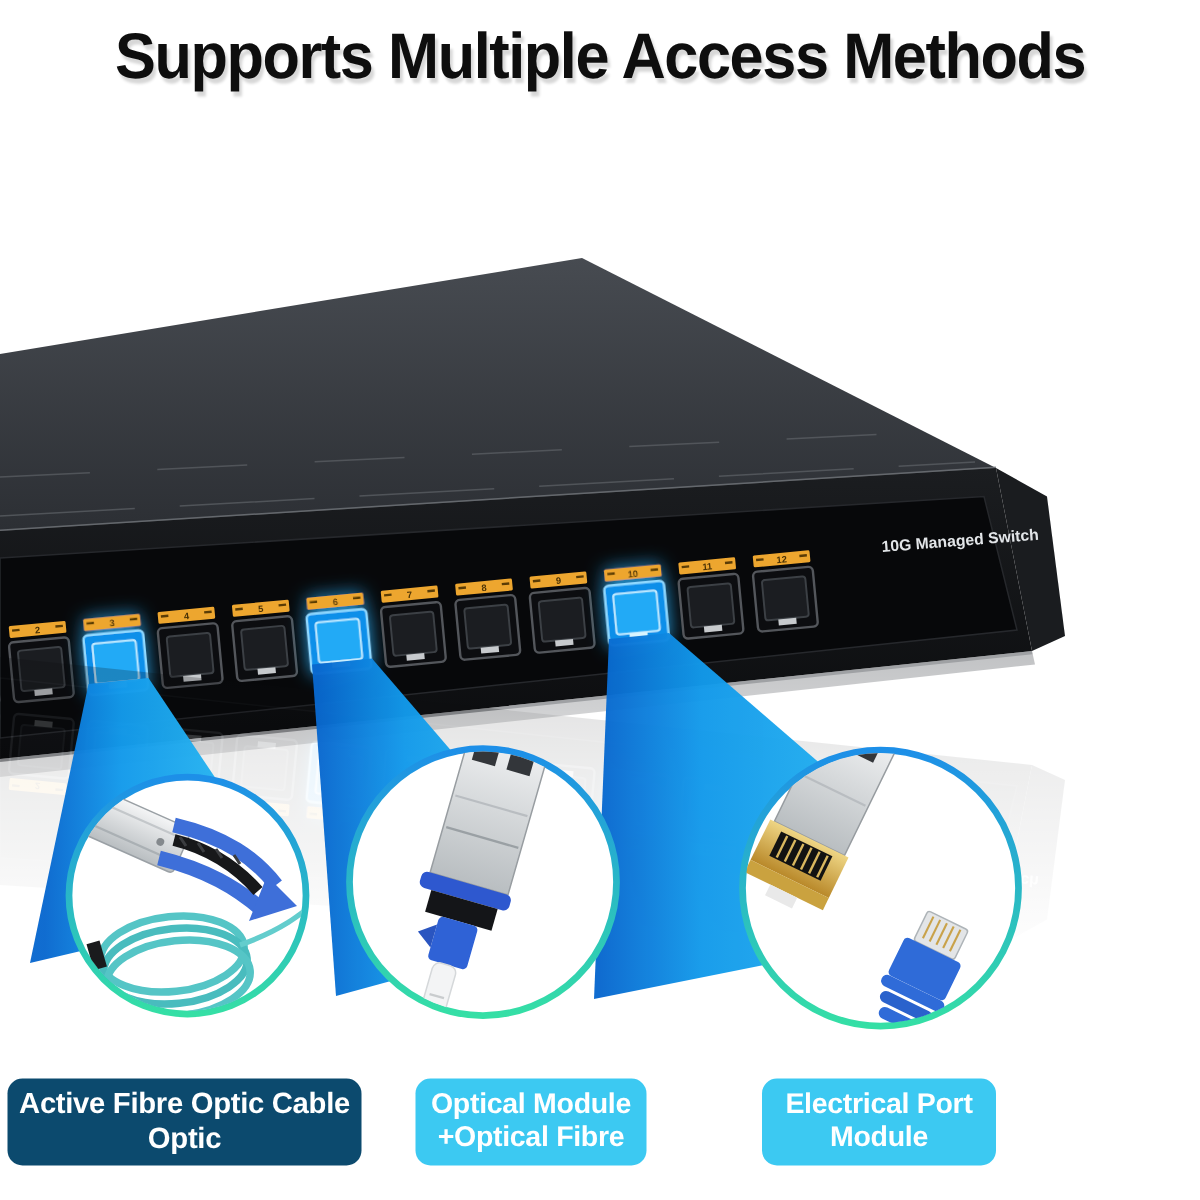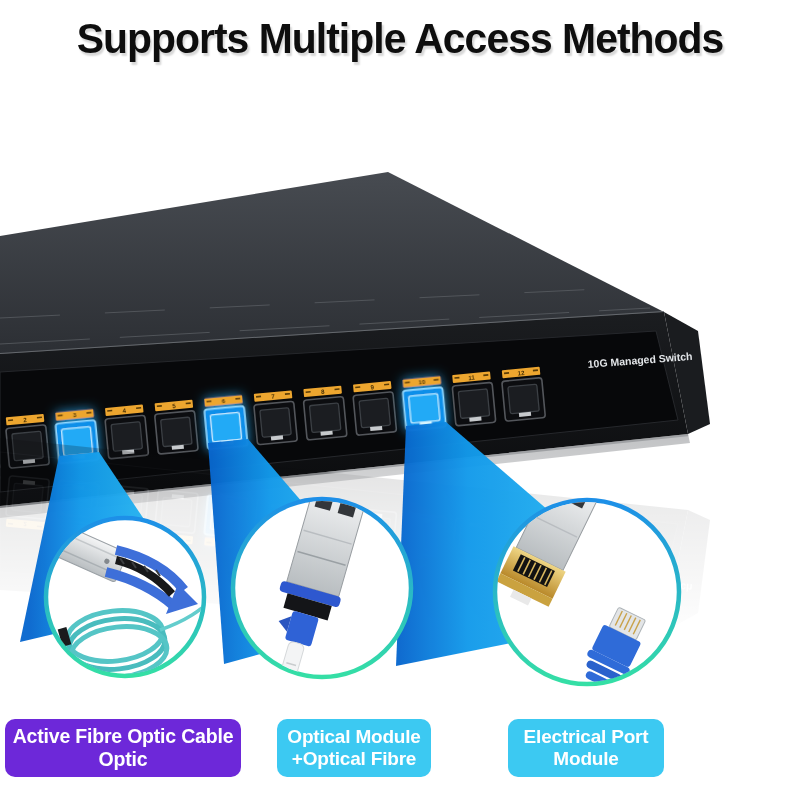--- a/index.html
+++ b/index.html
@@ -297,21 +297,21 @@
           <rect x="596" y="672" width="38" height="8" rx="4" fill="#2a62cc"></rect>
           <rect x="600" y="682" width="30" height="8" rx="4" fill="#2f6bd8"></rect>
           <rect x="606" y="690" width="18" height="40" rx="9" fill="#2a62cc"></rect>
         </g>
       </g>
     </g>
   </svg>
 
   <h1 class="title">Supports Multiple Access Methods</h1>
 
-  <div class="pill pill-1" style="background: #6d28d9; color: rgb(255, 255, 255);">
+  <div class="pill pill-1" style="background: #0c4a6e; color: rgb(255, 255, 255);">
     <span>Active Fibre Optic Cable</span>
     <span>Optic</span>
   </div>
   <div class="pill pill-2" style="background: rgb(60, 201, 242); color: rgb(255, 255, 255);">
     <span>Optical Module</span>
     <span>+Optical Fibre</span>
   </div>
   <div class="pill pill-3" style="background: rgb(60, 201, 242); color: rgb(255, 255, 255);">
     <span>Electrical Port</span>
     <span>Module</span>

